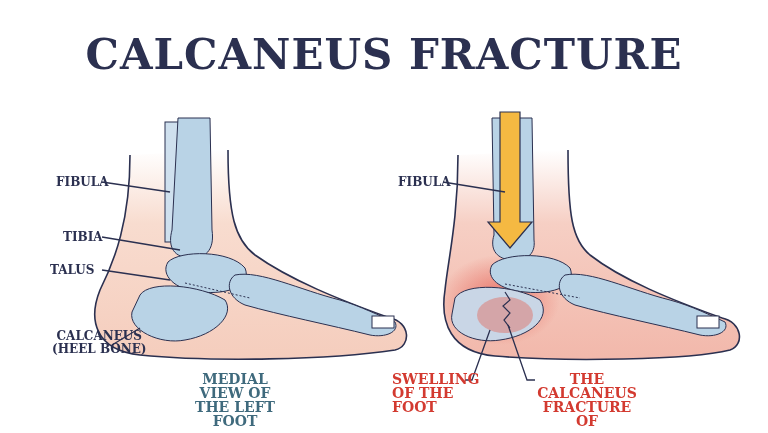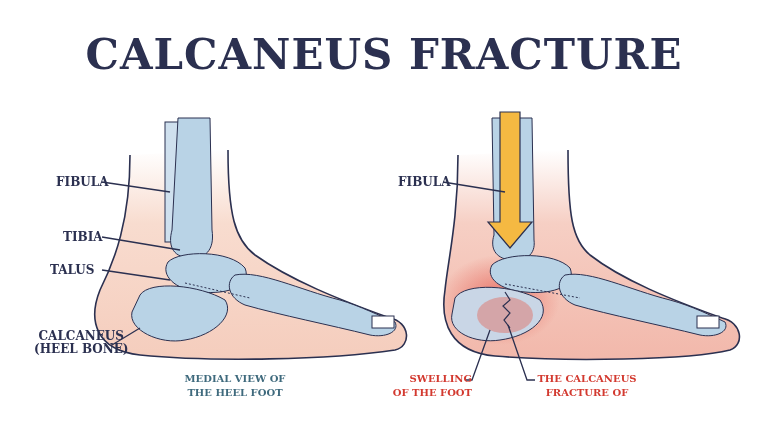--- a/index.html
+++ b/index.html
@@ -1,19 +1,19 @@
 <!DOCTYPE html>
 <html><head>
 <meta charset="utf-8">
 <style>
   html,body{margin:0;padding:0;background:#fff;}
   body{width:768px;height:433px;position:relative;overflow:hidden;font-family:"DejaVu Serif",serif;}
   .title{position:absolute;left:0;width:768px;top:30px;text-align:center;font-weight:bold;font-size:42px;color:#2b3050;letter-spacing:1px;font-family:"DejaVu Serif",serif;}
   .label{position:absolute;font-weight:bold;font-size:12px;color:#2b3050;line-height:13px;font-family:"DejaVu Serif",serif;}
-  .caption{position:absolute;font-weight:bold;font-size:10px;line-height:14px;text-align:center;font-family:"DejaVu Serif",serif;}
+  .caption{position:absolute;font-weight:bold;font-size:14px;line-height:14px;text-align:center;font-family:"DejaVu Serif",serif;}
   .blue{color:#3f6a7d;}
   .red{color:#d33a30;}
   svg{position:absolute;left:0;top:0;}
 </style>
 </head>
 <body>
 
 <div class="title">CALCANEUS FRACTURE</div>
 
 <svg width="768" height="433" viewBox="0 0 768 433">
@@ -79,30 +79,30 @@
 
     <path d="M443,182 L505,192" stroke="#2b3050" stroke-width="1.3" fill="none"></path>
     <path d="M465,380 L472,380 L490,330" stroke="#2b3050" stroke-width="1.3" fill="none"></path>
     <path d="M535,380 L527,380 L508,325" stroke="#2b3050" stroke-width="1.3" fill="none"></path>
   </g>
 </svg>
 
 <div class="label" style="left:56px;top:176px;">FIBULA</div>
 <div class="label" style="left:63px;top:231px;text-align:center;">TIBIA</div>
 <div class="label" style="left:50px;top:264px;">TALUS</div>
-<div class="label" style="left:34px;top:330px;text-align:center;">
+<div class="label" style="left:52px;top:330px;text-align:center;">
   <div>CALCANEUS</div>
   <div>(HEEL BONE)</div>
 </div>
 <div class="caption blue" style="left:180px;top:372px;width:110px;">
   <div>MEDIAL VIEW OF</div>
-  <div>THE HEEL FOOT</div>
+  <div>THE LEFT FOOT</div>
 </div>
 
 <div class="label" style="left:398px;top:176px;">FIBULA</div>
-<div class="caption red" style="left:392px;top:372px;width:80px;text-align:right;">
+<div class="caption red" style="left:392px;top:372px;width:80px;text-align:left;">
   <div>SWELLING</div>
   <div>OF THE FOOT</div>
 </div>
 <div class="caption red" style="left:537px;top:372px;width:100px;">
   <div>THE CALCANEUS</div>
   <div>FRACTURE OF</div>
 </div>
 
 </body></html>

